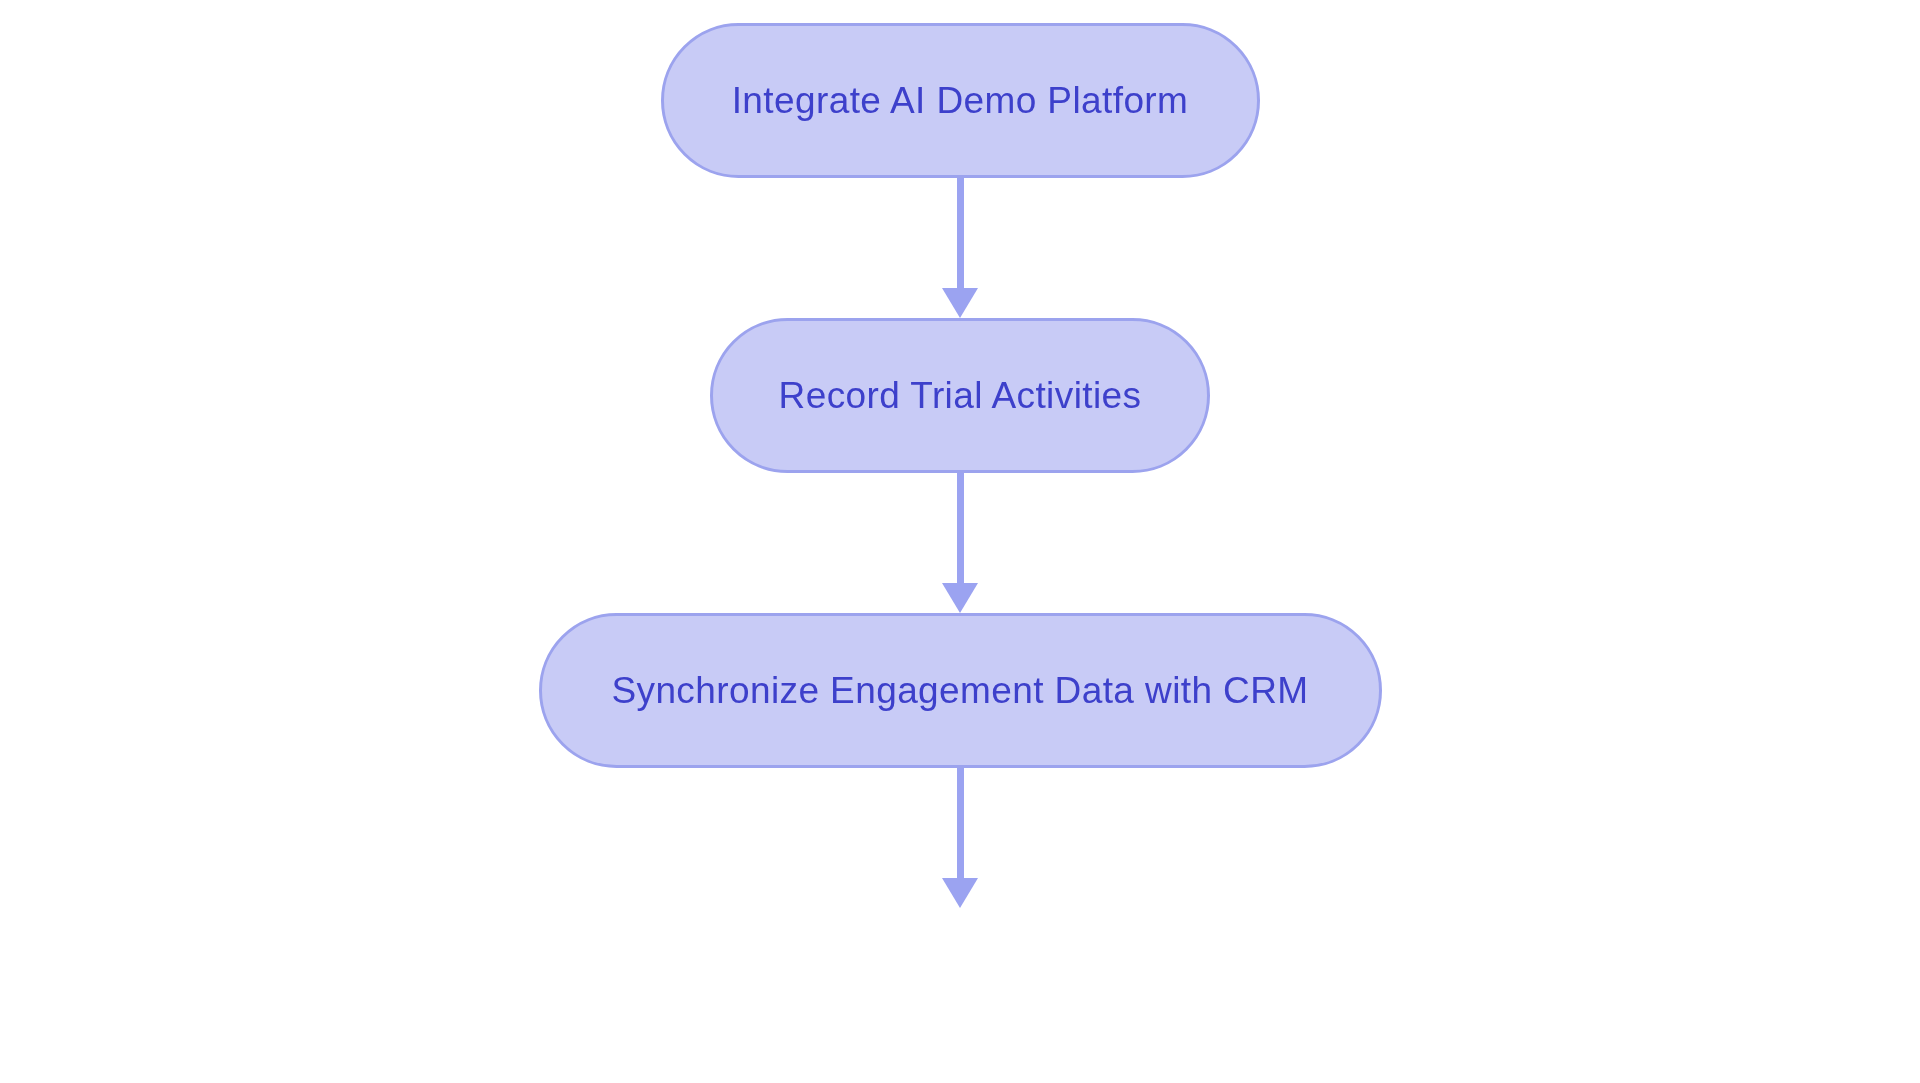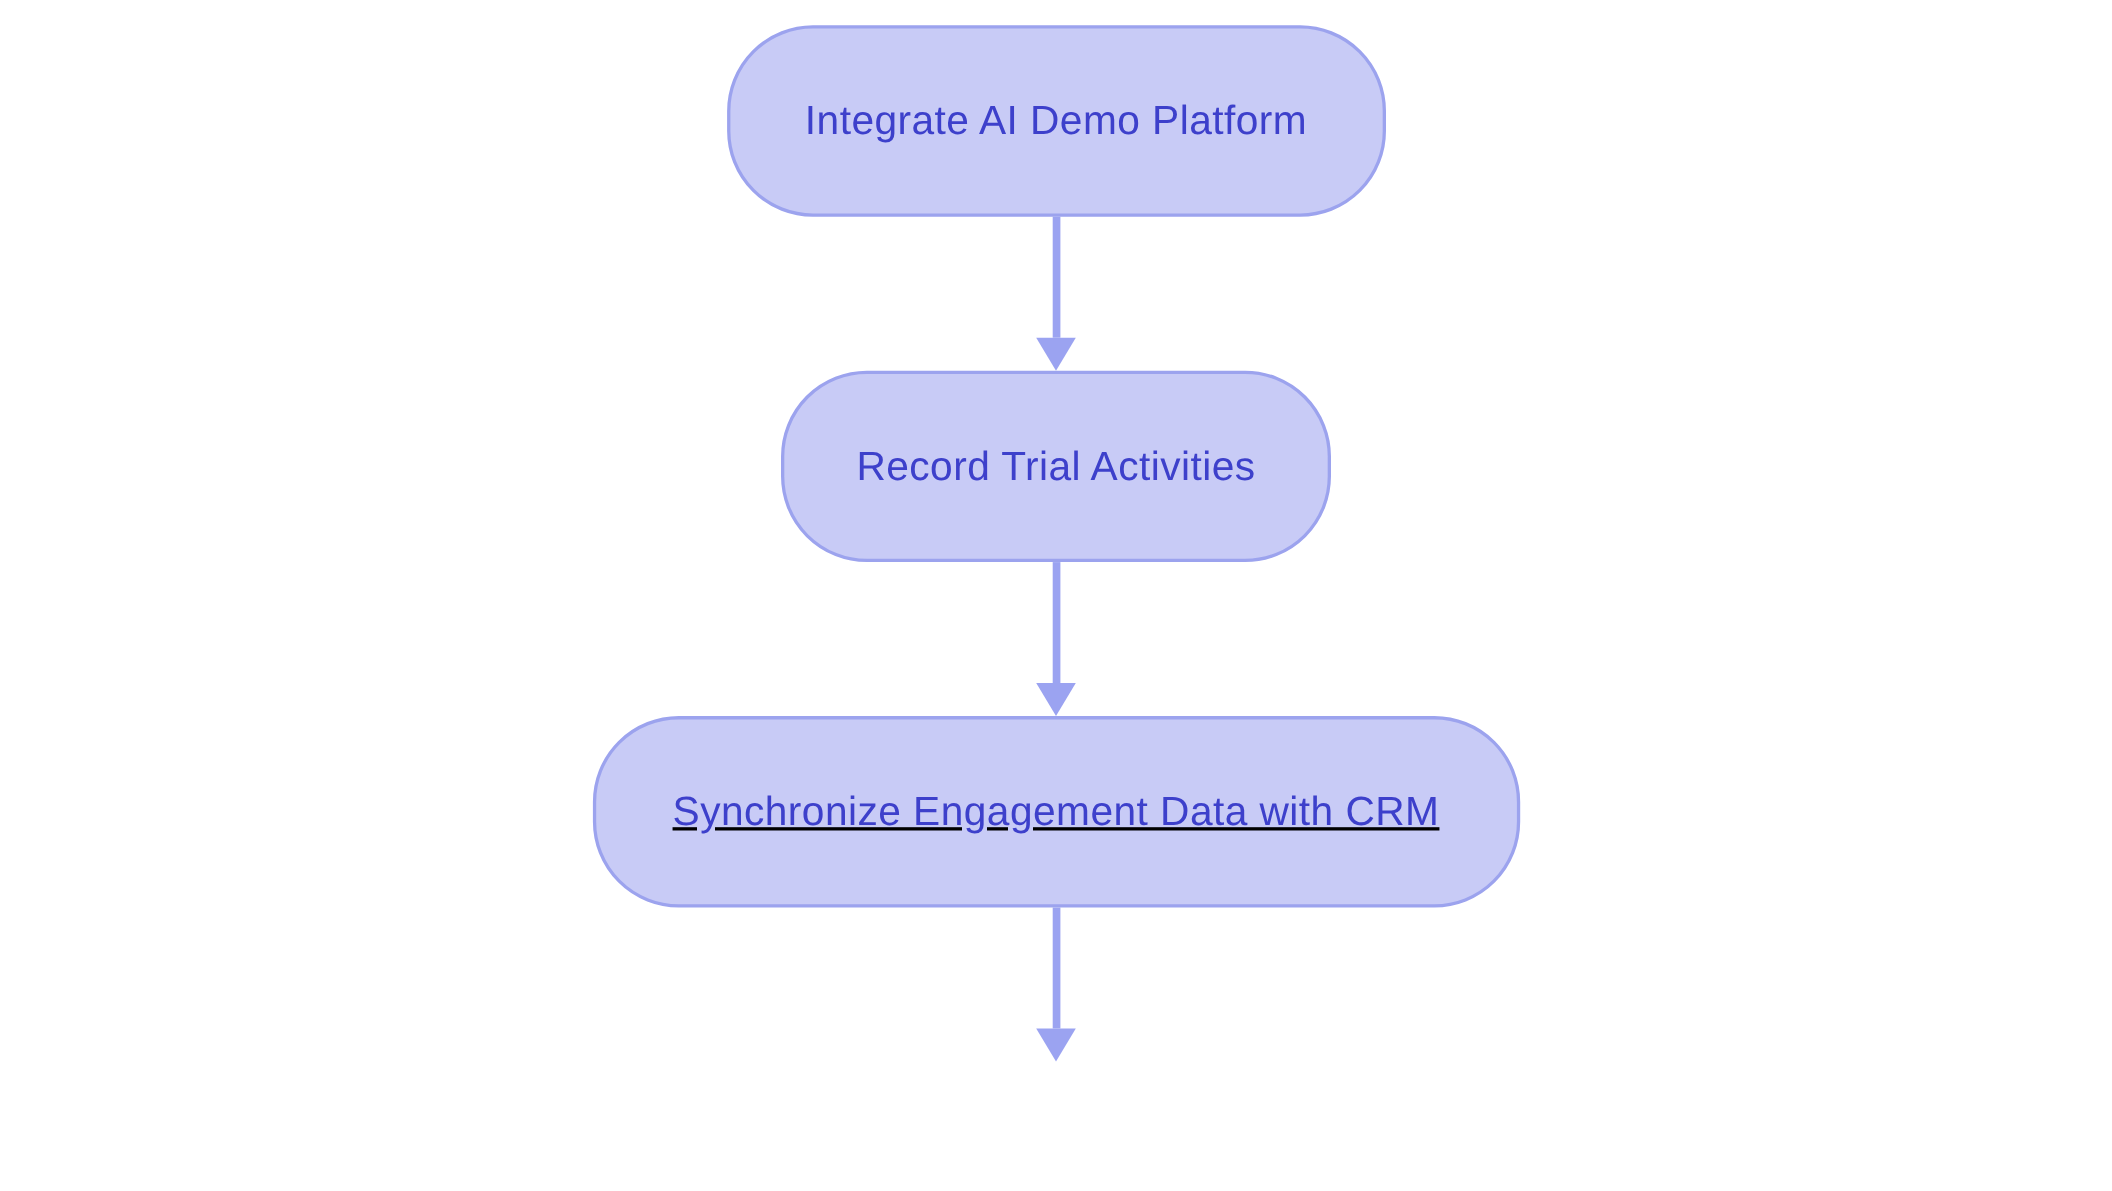--- a/index.html
+++ b/index.html
@@ -17,39 +17,39 @@
     width: 100%;
     height: 100%;
     display: flex;
     flex-direction: column;
     align-items: center;
     padding-top: 23px;
     box-sizing: border-box;
   }
   .node {
     box-sizing: border-box;
-    height: 174px;
+    height: 155px;
     border: 3px solid var(--node-border, #9ca3ee);
     background: var(--node-fill, #c8cbf6);
     border-radius: 78px;
     display: flex;
     align-items: center;
     justify-content: center;
     flex: 0 0 auto;
   }
   .node-label {
     color: var(--node-text, #3d40cb);
     font-size: 37px;
     font-weight: 400;
     letter-spacing: 0.4px;
     white-space: nowrap;
   }
   .node-1 { width: 599px; }
   .node-2 { width: 500px; }
-  .node-3 { width: 843px; text-decoration: underline; }
+  .node-3 { width: 843px; }
   .node-4 { width: 632px; }
   .arrow {
     height: 140px;
     flex: 0 0 auto;
     display: flex;
     flex-direction: column;
     align-items: center;
   }
   .arrow-shaft {
     width: 7px;

